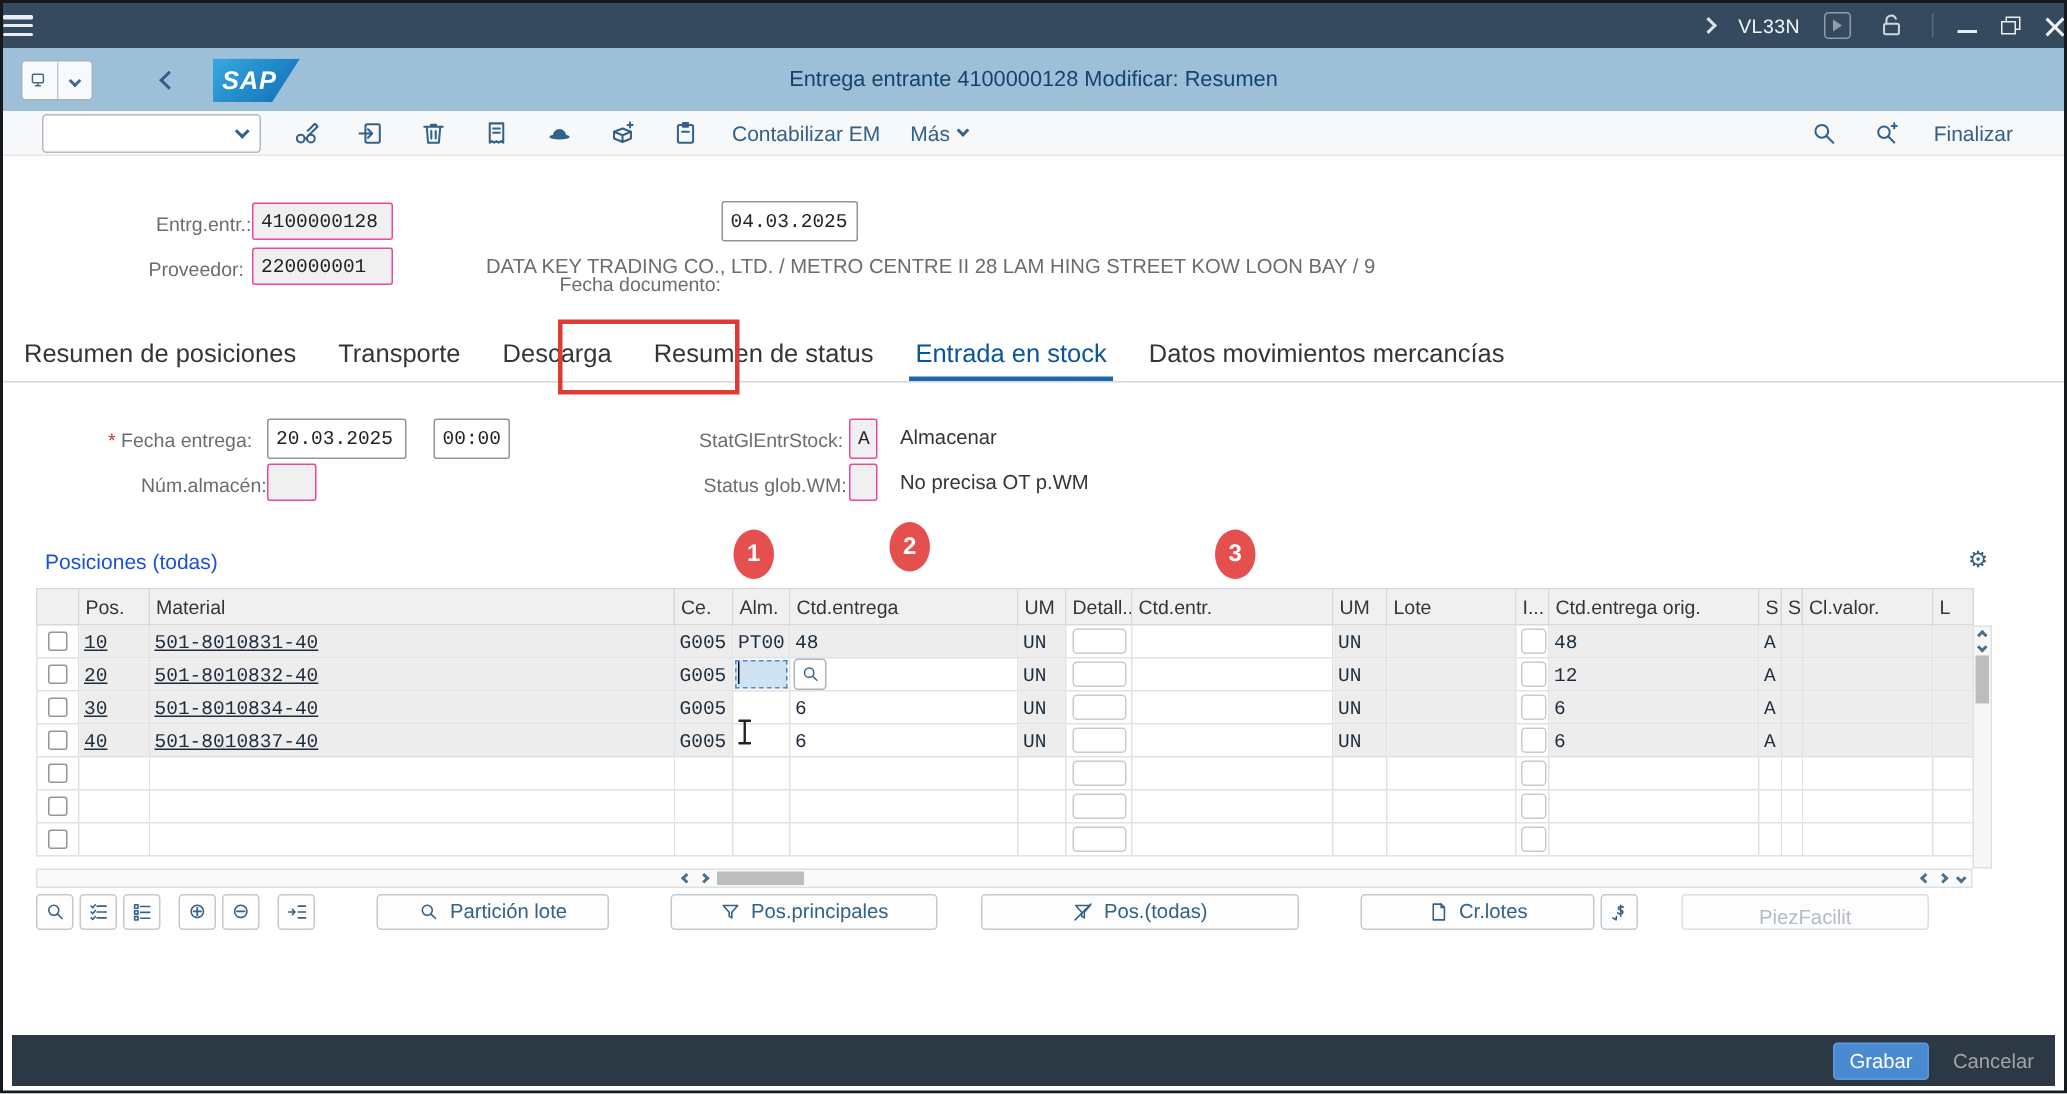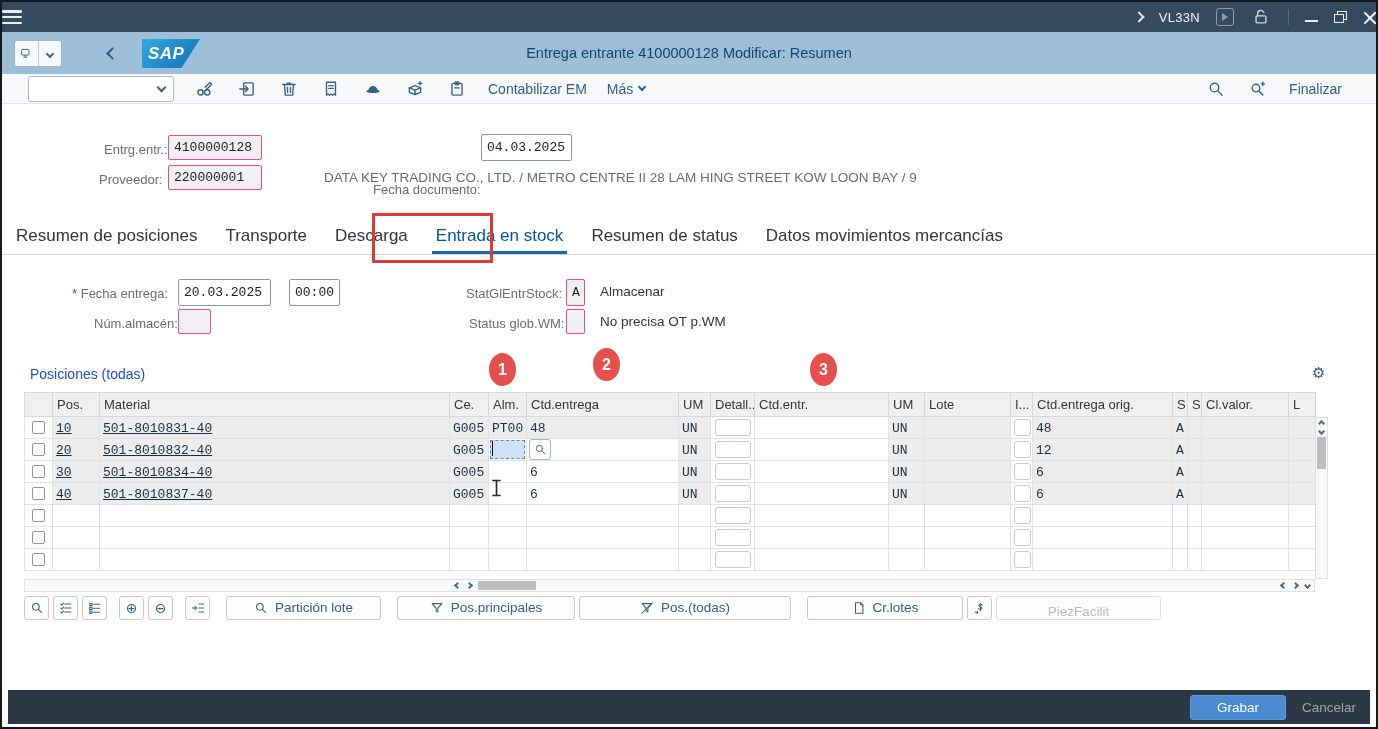--- a/index.html
+++ b/index.html
@@ -140,30 +140,30 @@
   .ibeam { position:absolute; left:489px; top:477px; z-index:40; pointer-events:none; }
 
   
   .tbl-actions { position:absolute; left:22px; top:593px; height:25px; display:flex;
                  align-items:center; gap:4px; color:#346187; }
   .sqbtn { width:25px; height:24px; border:1px solid #c3cad0; border-radius:3px; background:#fdfdfd;
            display:inline-flex; align-items:center; justify-content:center; color:#346187;
            cursor:pointer; font-size:14px; font-family:"DejaVu Sans",sans-serif; }
   .tbtn { height:24px; border:1px solid #c3cad0; border-radius:3px; background:#fdfdfd;
           color:#346187; font-size:13.5px; display:inline-flex; align-items:center;
-          justify-content:center; gap:7px; cursor:pointer; }
+          justify-content:center; gap:7px; cursor:pointer;margin-left:25px; }
   .tbtn.disabled { color:#b4bcc3; border-color:#d9dee2; cursor:default;flex-direction:column; }
   .gap8 { width:4px; } .gap12 { width:8px; }
 
   
   .footerbar { position:absolute; left:6px; right:6px; top:688px; height:34px; background:#2c3945;
                display:flex; align-items:center; justify-content:flex-end; gap:16px; padding:0 14px; }
   .save-btn { min-width:54px; height:25px; background:#4a8ad0; border:1px solid #5b9ade;
               border-radius:3px; color:#fff; font-size:13.5px; display:inline-flex;
-              align-items:center; justify-content:center; padding:0 26px; cursor:pointer; }
+              align-items:center; justify-content:center; padding:0 10px; cursor:pointer; }
   .cancel-btn { color:#a3a3a3; font-size:13.5px; cursor:pointer; }
 </style>
 </head>
 <body>
 
 <div class="screen">
 
   <div class="shellbar">
     <div class="hamburger">
         <i></i>
@@ -292,22 +292,22 @@
   <span class="lbl" style="left:371px; top:140px;margin-top:40px;">Fecha documento:</span>
   <span class="val-box ed" style="left:479px; top:132px; width:91px; height:27px;">04.03.2025</span>
   <span class="lbl" style="left:97px; top:170px;">Proveedor:</span>
   <span class="val-box ro" style="left:166px; top:163px; width:94px; height:25px;">220000001</span>
   <span class="plain-text" style="left:322px; top:168px;">DATA KEY TRADING CO., LTD. / METRO CENTRE II 28 LAM HING STREET KOW LOON BAY / 9</span>
 
   <div class="tabstrip">
     <div class="tab">Resumen de posiciones</div>
     <div class="tab">Transporte</div>
     <div class="tab">Descarga</div>
+    <div class="tab">Resumen de status</div>
     <div class="tab active">Entrada en stock</div>
-    <div class="tab">Resumen de status</div>
     <div class="tab">Datos movimientos mercancías</div>
   </div>
 
   <span class="lbl" style="left:70px; top:284px;"><span class="req">*</span> <span>Fecha entrega:</span></span>
   <span class="val-box ed" style="left:176px; top:277px; width:93px; height:27px;">20.03.2025</span>
   <span class="val-box ed" style="left:287px; top:277px; width:51px; height:27px;">00:00</span>
   <span class="lbl" style="left:92px; top:314px;">Núm.almacén:</span>
   <span class="val-box ro" style="left:176px; top:307px; width:33px; height:25px;"></span>
   <span class="lbl" style="left:464px; top:284px;">StatGlEntrStock:</span>
   <span class="val-box ro" style="left:564px; top:277px; width:19px; height:27px;">A</span>

